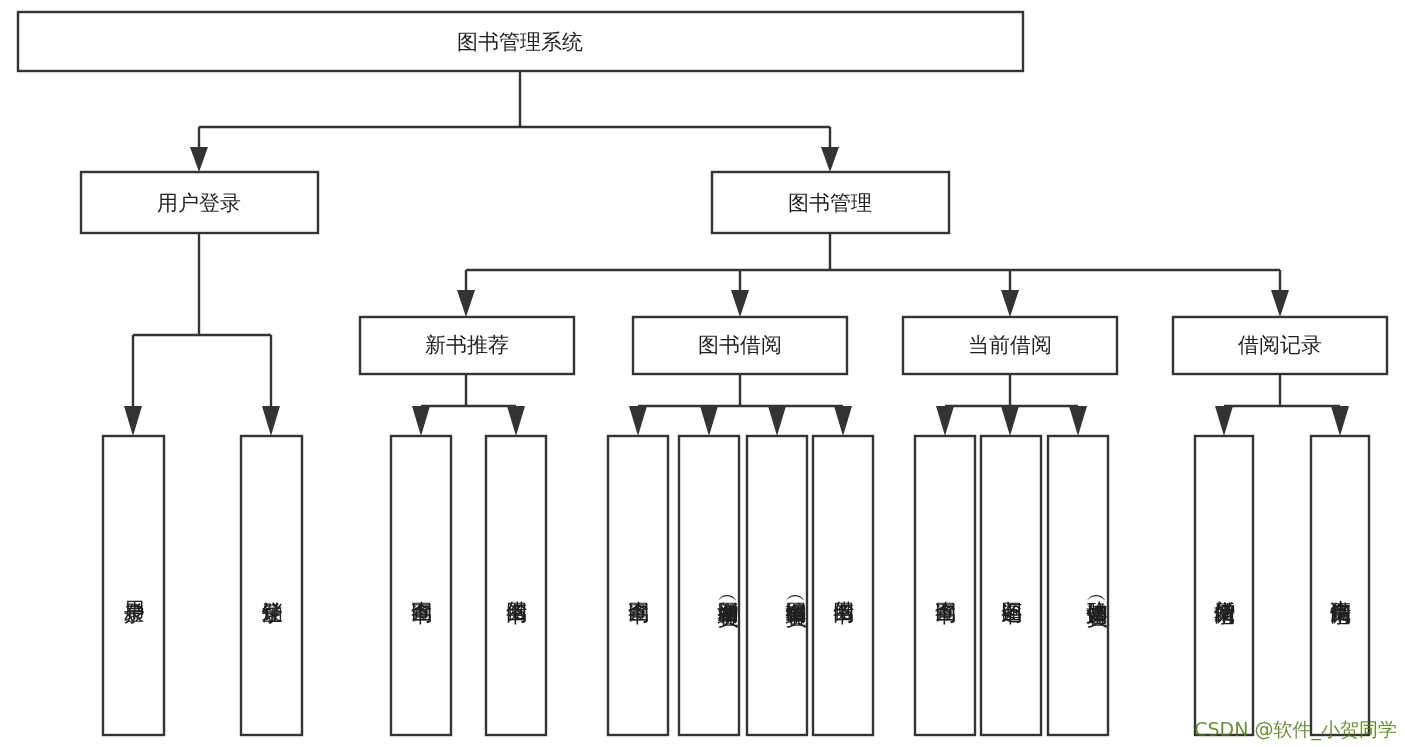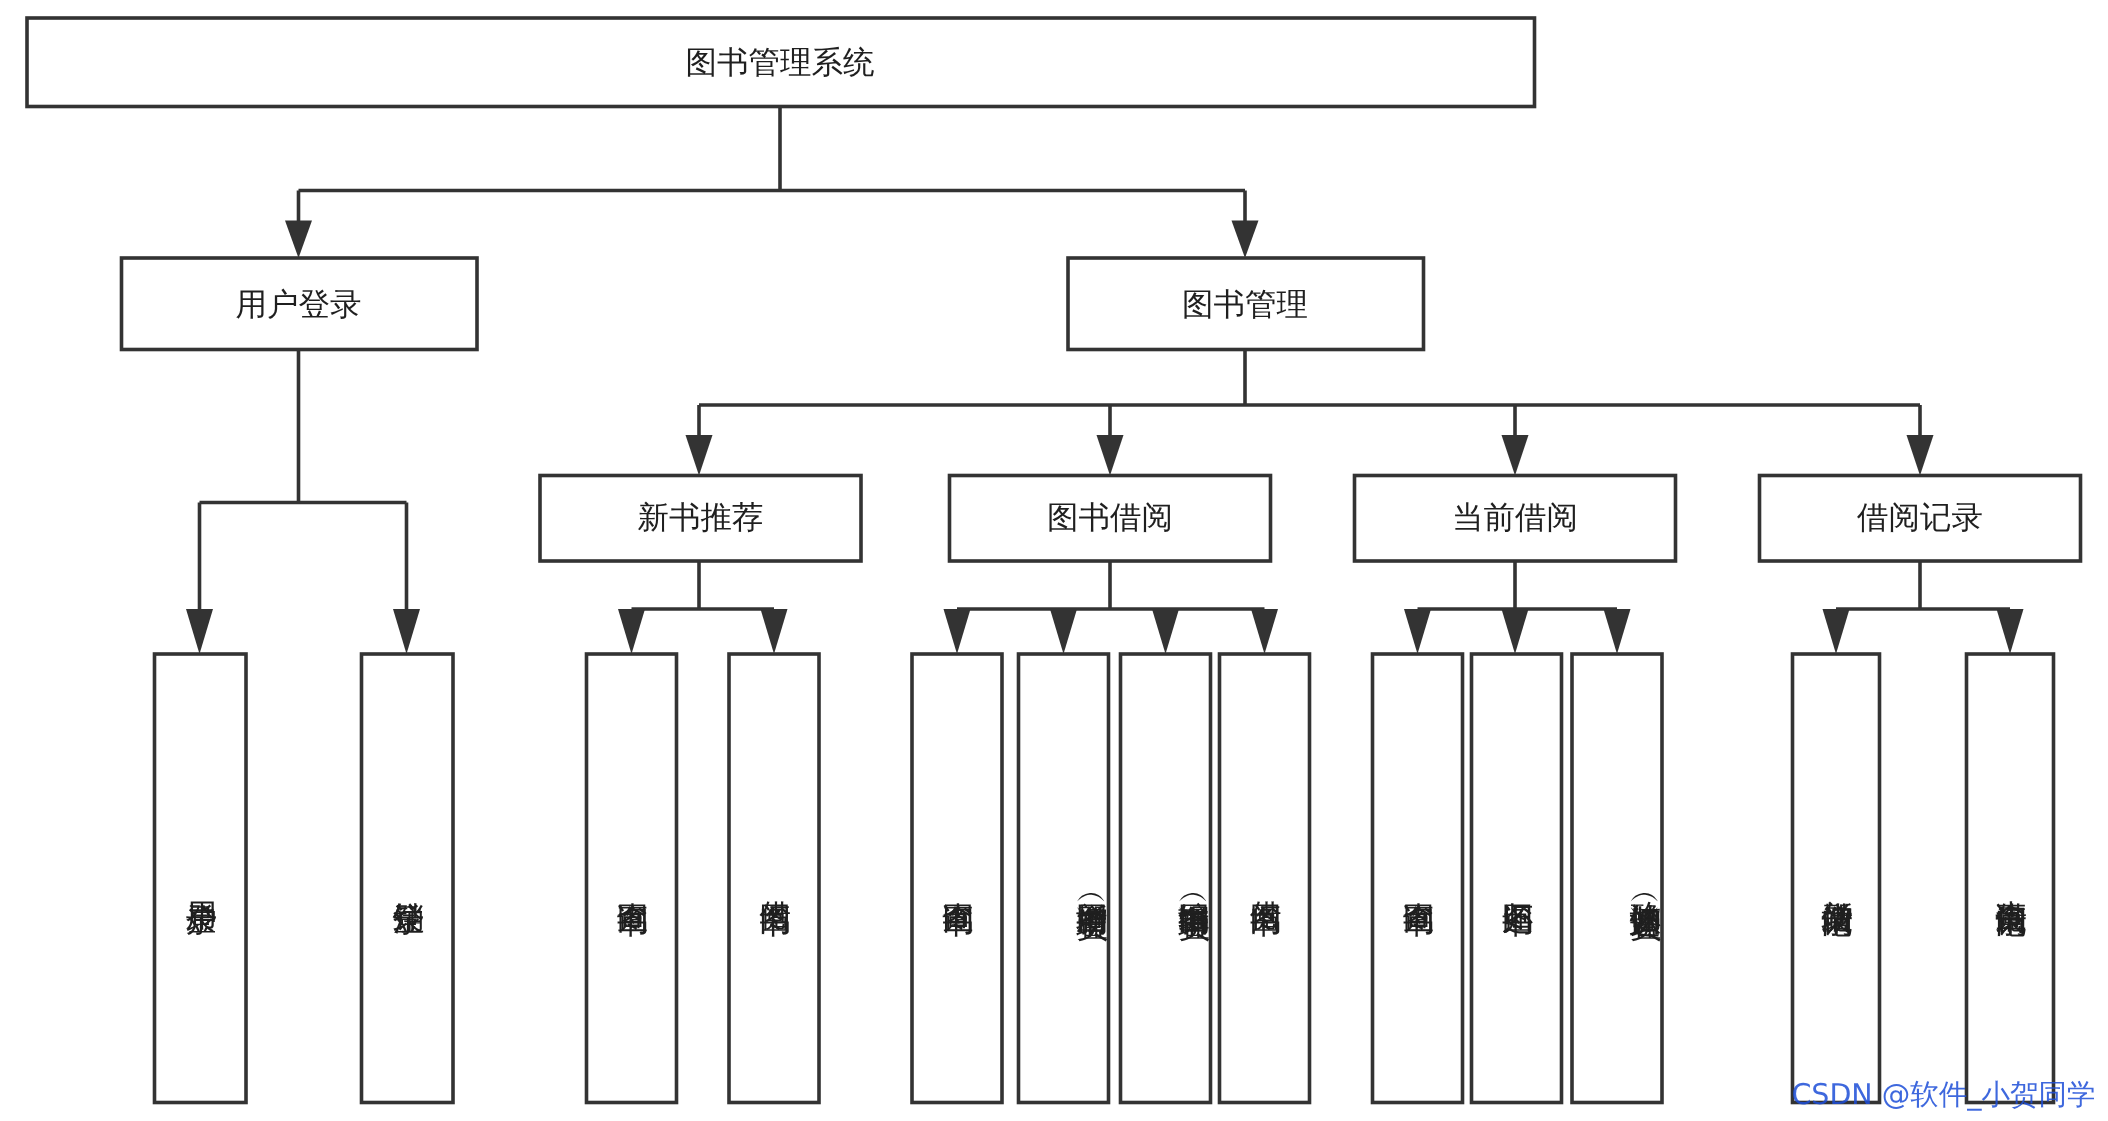--- a/index.html
+++ b/index.html
@@ -68,21 +68,21 @@
   }
   .vlabel.centered {
     align-items: center;
   }
   .watermark {
     position: absolute;
     right: 8px;
     bottom: 4px;
     font-family: "DejaVu Sans", "Liberation Sans", sans-serif;
     font-size: 19px;
-    color: #1d4ed8;
+    color: #4d7c0f;
     opacity: 0.85;
     white-space: nowrap;
     user-select: none;
   }
 </style>
 </head>
 <body>
 
 <div id="diagram-root">
 

